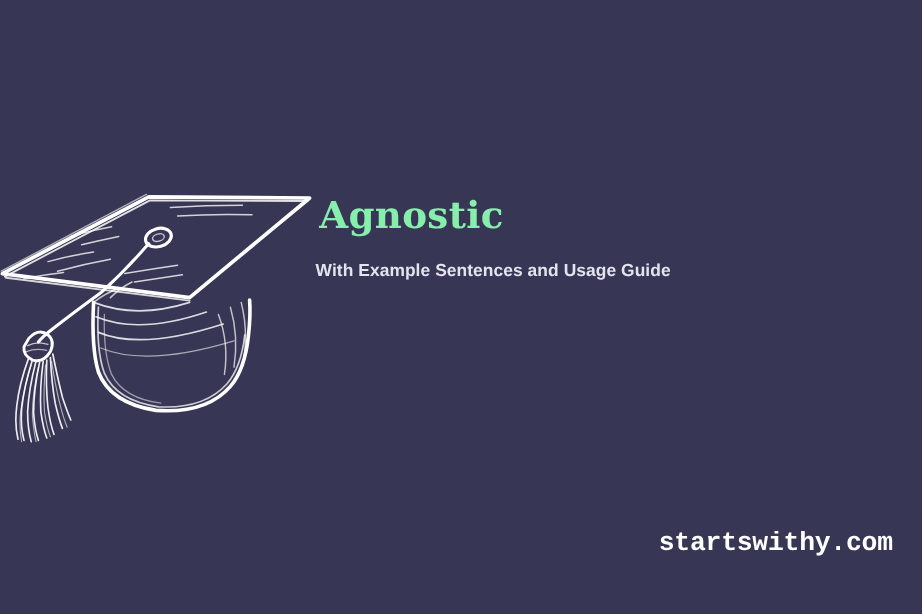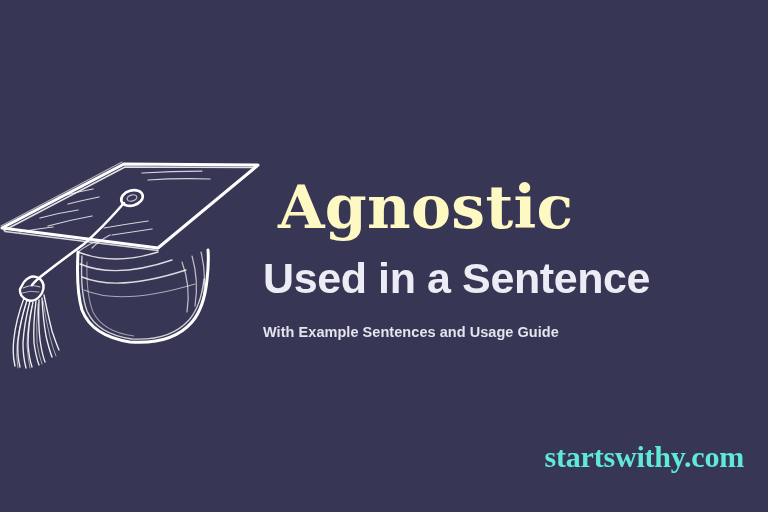--- a/index.html
+++ b/index.html
@@ -42,26 +42,26 @@
     position: absolute;
     left: 262px;
     top: 160px;
     width: 500px;
   }
 
   #word-title {
     display: block;
     font-family: "DejaVu Serif", "Liberation Serif", serif;
     font-weight: 700;
-    font-size: 60px;
+    font-size: 31px;
     line-height: 1.04;
     letter-spacing: 0.3px;
-    color: #fef9c3;
-    white-space: nowrap;
-    margin: 16px;
+    color: #86efac;
+    white-space: nowrap;
+    margin: 4px;
     padding: 0;
   }
 
   #phrase-title {
     display: block;
     font-family: "Liberation Sans", sans-serif;
     font-weight: 700;
     font-size: 43px;
     line-height: 1.06;
     letter-spacing: -0.4px;
@@ -86,25 +86,25 @@
 
   
   #brand-footer {
     position: absolute;
     right: 24px;
     top: 440px;
     width: 420px;
     text-align: right;
   }
   #brand-name {
-    font-family: Liberation Serif, serif;
+    font-family: Liberation Mono, monospace;
     font-weight: 700;
-    font-size: 30px;
+    font-size: 22px;
     letter-spacing: -0.2px;
-    color: #5eead4;
+    color: #ffffff;
     white-space: nowrap;
   }
 </style>
 </head>
 <body>
 
 <div id="banner">
 
   <div id="cap-illustration">
     <svg viewBox="0 0 280 230" xmlns="http://www.w3.org/2000/svg" fill="none" stroke="#ffffff" stroke-linecap="round" stroke-linejoin="round">
@@ -185,21 +185,20 @@
       <g stroke-width="1.3" opacity="0.72">
         <path d="M82,112 Q92,104 104,100"></path>
         <path d="M96,108 Q104,100 114,95"></path>
       </g>
 
     </svg>
   </div>
 
   <div id="headline-block">
     <h1 id="word-title">Agnostic</h1>
-    <h2 id="phrase-title">Used in a Sentence</h2>
     <p id="subtitle">With Example Sentences and Usage Guide</p>
   </div>
 
   <div id="brand-footer">
     <span id="brand-name">startswithy.com</span>
   </div>
 
 </div>
 
 </body></html>

